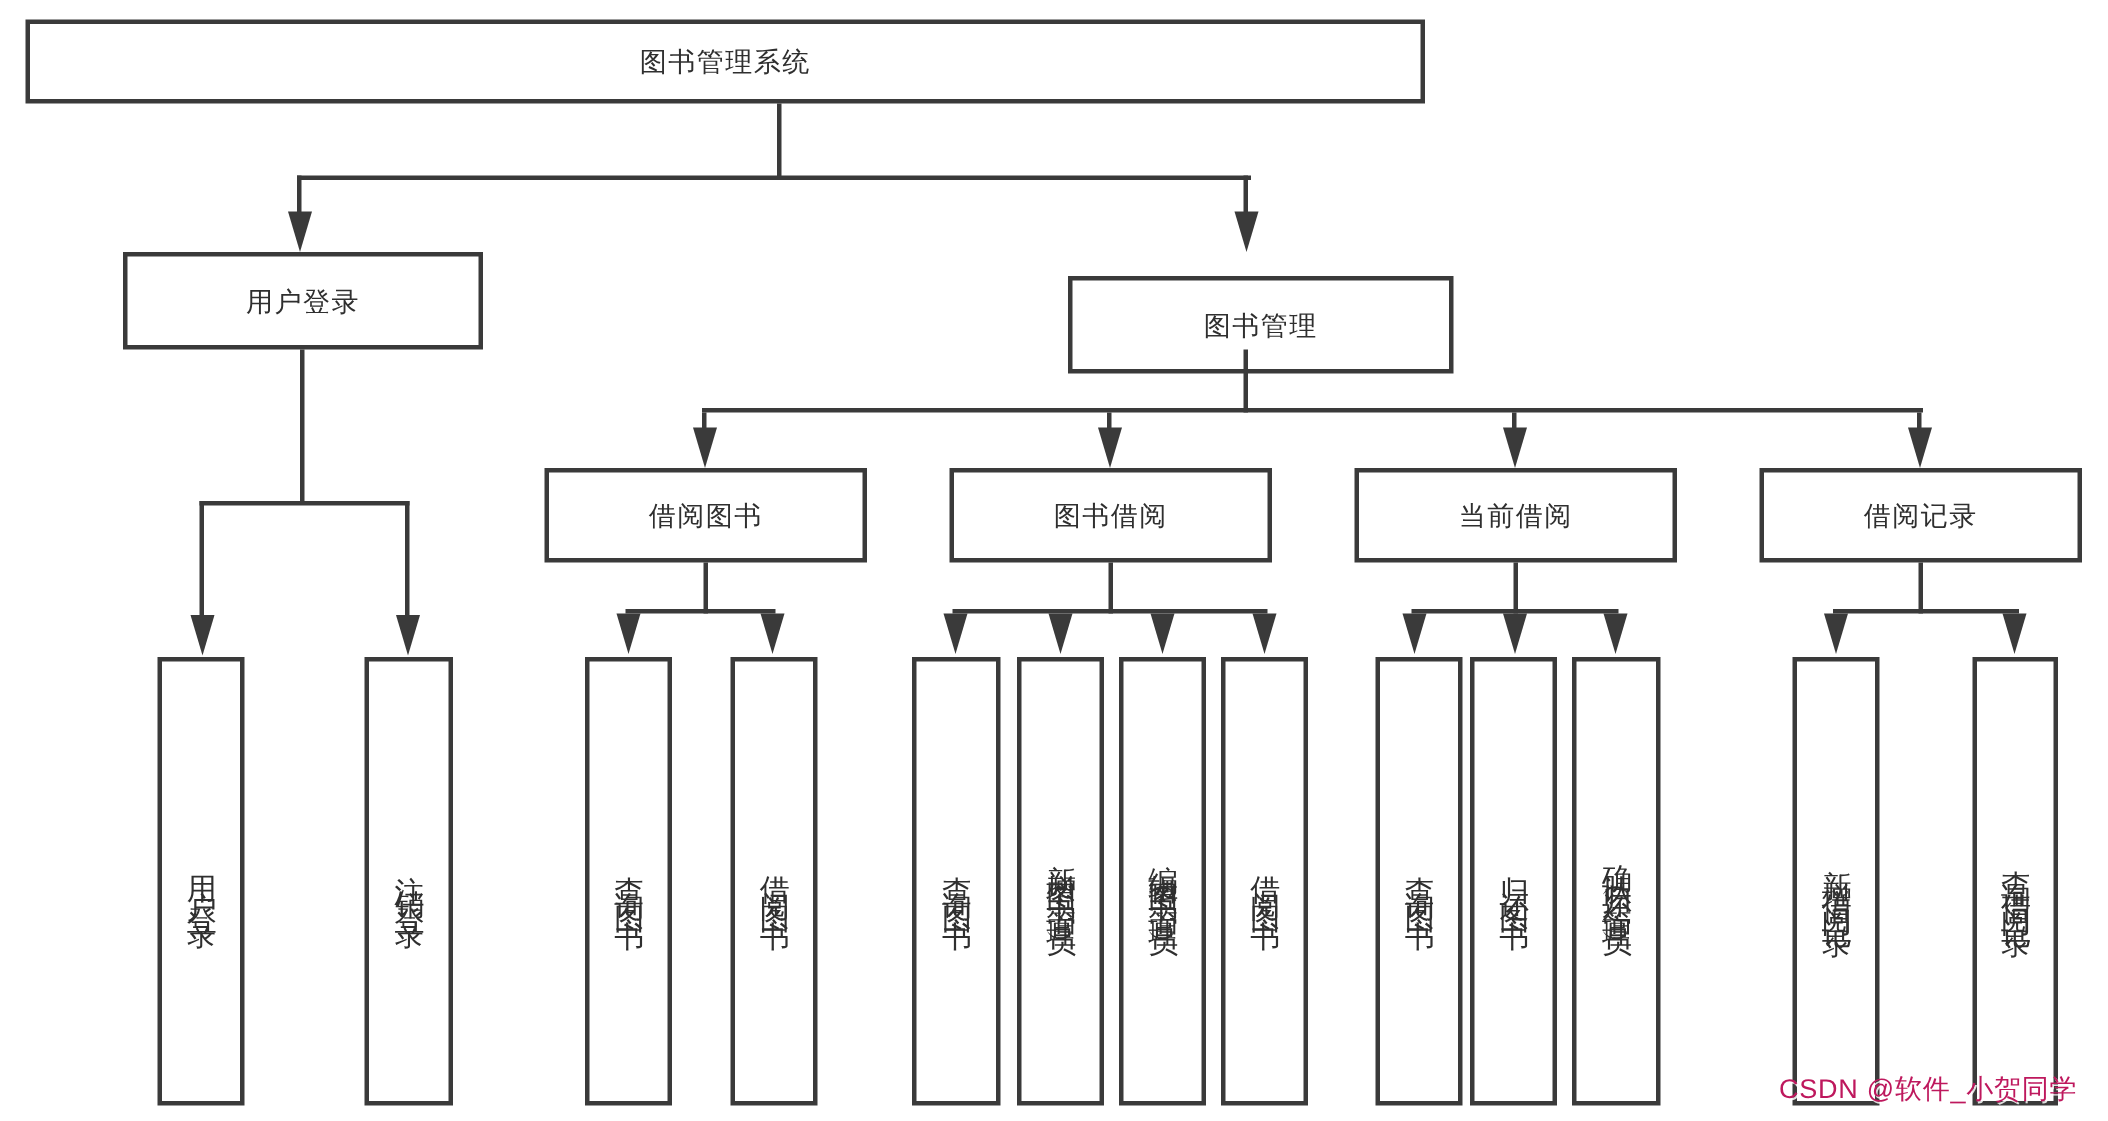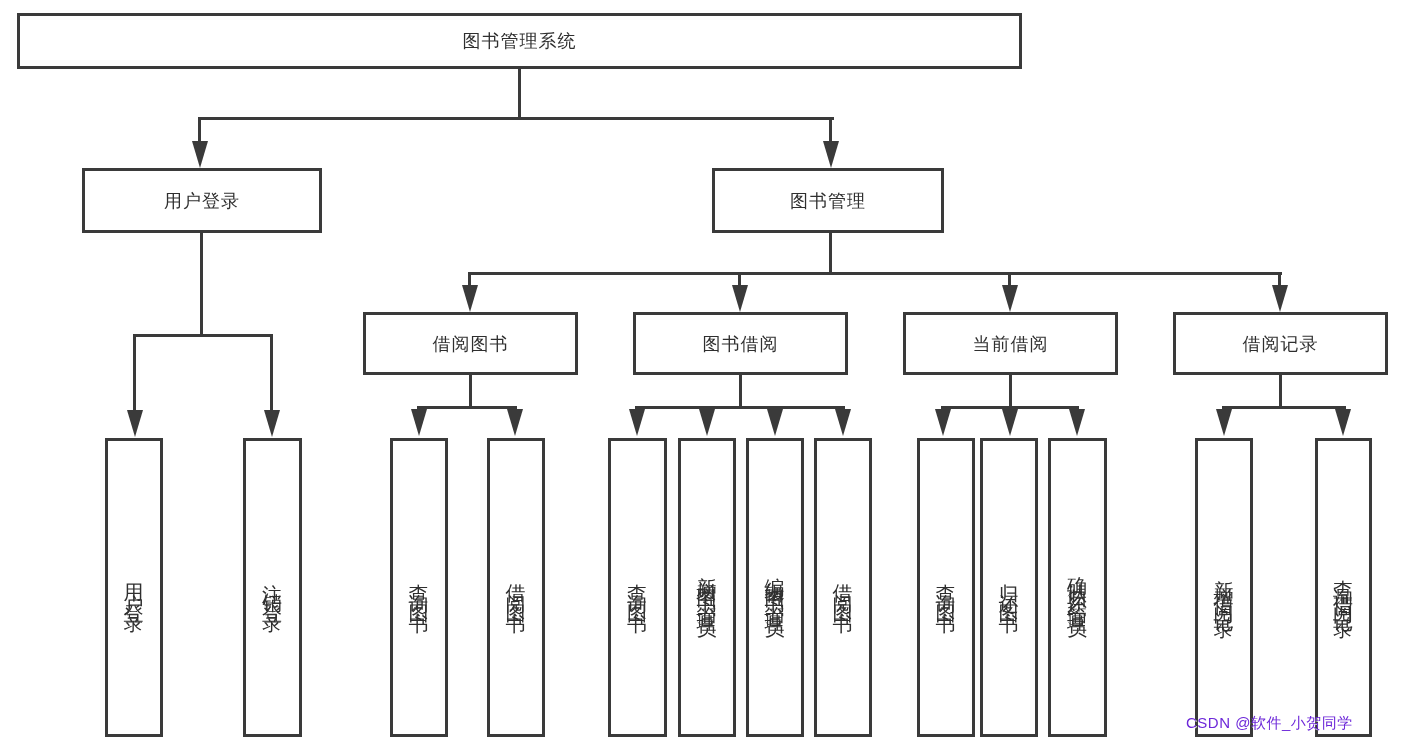--- a/index.html
+++ b/index.html
@@ -21,41 +21,41 @@
   .box.v.long { letter-spacing:6px; }
   .hline, .vline { position:absolute; background:#3a3a3a; }
   .hline { height:3px; }
   .vline { width:3px; }
   .arrow {
     position:absolute; width:0; height:0;
     border-left:8px solid transparent; border-right:8px solid transparent;
     border-top:27px solid #3a3a3a;
   }
   .watermark {
-    position:absolute; z-index:5; color:#6d28d9; font-size:15px;
+    position:absolute; z-index:5; color:#be185d; font-size:18px;
     letter-spacing:0.5px; white-space:nowrap;
     text-shadow:1px 1px 0 rgba(255,255,255,0.85);
   }
 </style>
 </head>
 <body>
 
 <div class="stage">
 
-  <div class="box h" style="left:17px;top:13px;width:1005px;height:56px">图书管理系统</div>
+  <div class="box h" style="left:17px;top:13px;width:933px;height:56px">图书管理系统</div>
 
   <div class="vline" style="left:518px;top:69px;height:49px"></div>
   <div class="hline" style="left:198px;top:117px;width:636px"></div>
   <div class="vline" style="left:198px;top:117px;height:25px"></div>
   <div class="arrow" style="left:192px;top:141px"></div>
   <div class="vline" style="left:829px;top:117px;height:25px"></div>
   <div class="arrow" style="left:823px;top:141px"></div>
 
   <div class="box h" style="left:82px;top:168px;width:240px;height:65px">用户登录</div>
-  <div class="box h" style="left:712px;top:168px;width:232px;height:65px">图书管理</div>
+  <div class="box h" style="left:712px;top:184px;width:257px;height:65px">图书管理</div>
 
   <div class="vline" style="left:200px;top:233px;height:101px"></div>
   <div class="hline" style="left:133px;top:334px;width:140px"></div>
   <div class="vline" style="left:133px;top:334px;height:76px"></div>
   <div class="arrow" style="left:127px;top:410px"></div>
   <div class="vline" style="left:270px;top:334px;height:76px"></div>
   <div class="arrow" style="left:264px;top:410px"></div>
 
   <div class="vline" style="left:829px;top:233px;height:42px"></div>
   <div class="hline" style="left:468px;top:272px;width:814px"></div>

